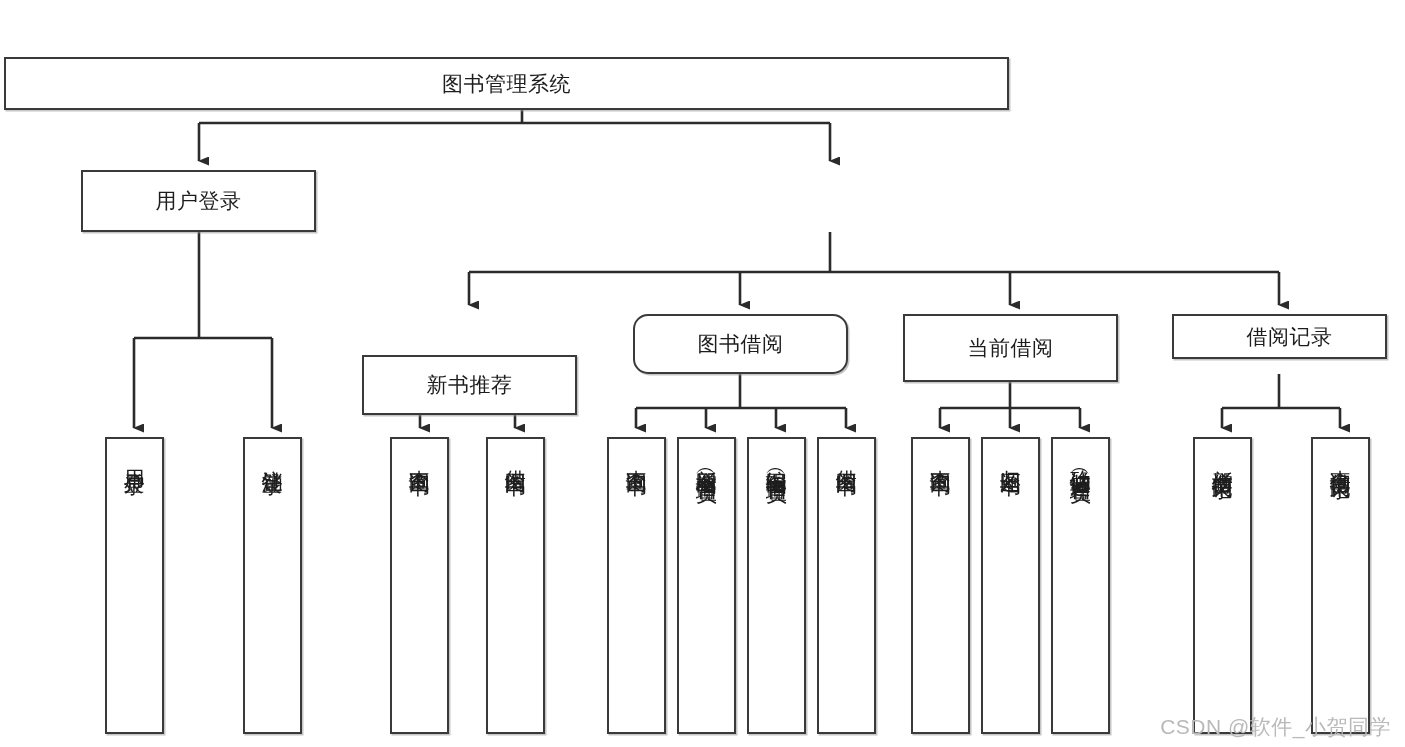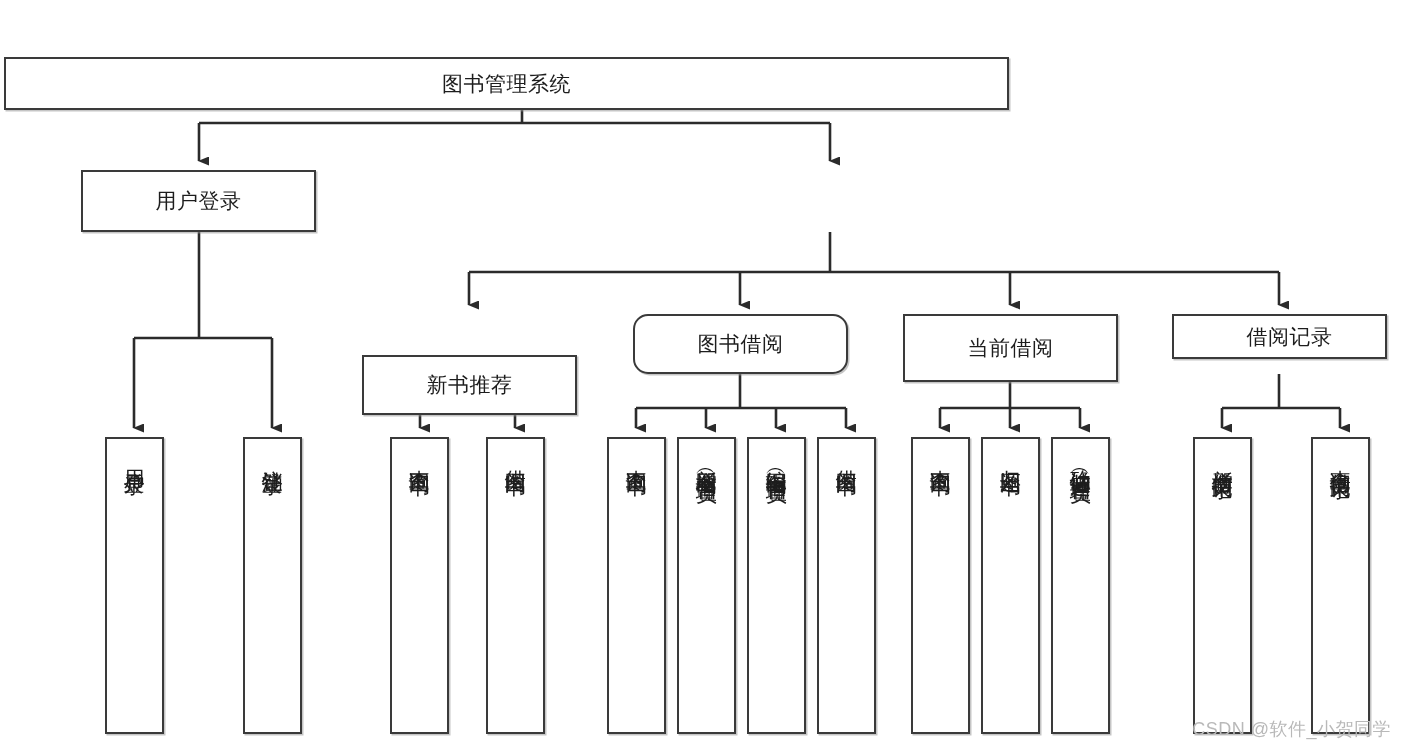--- a/index.html
+++ b/index.html
@@ -50,21 +50,21 @@
     writing-mode: vertical-rl;
     text-orientation: upright;
     white-space: nowrap;
     letter-spacing: 2px;
     font-size: 21px;
   }
   #watermark {
     position: absolute;
     right: 14px;
     bottom: 6px;
-    font-size: 18px;
+    font-size: 21px;
     color: #b9b9b9;
     letter-spacing: 0.5px;
     white-space: nowrap;
     pointer-events: none;
   }
 </style>
 </head>
 <body>
 
 <div id="canvas">

